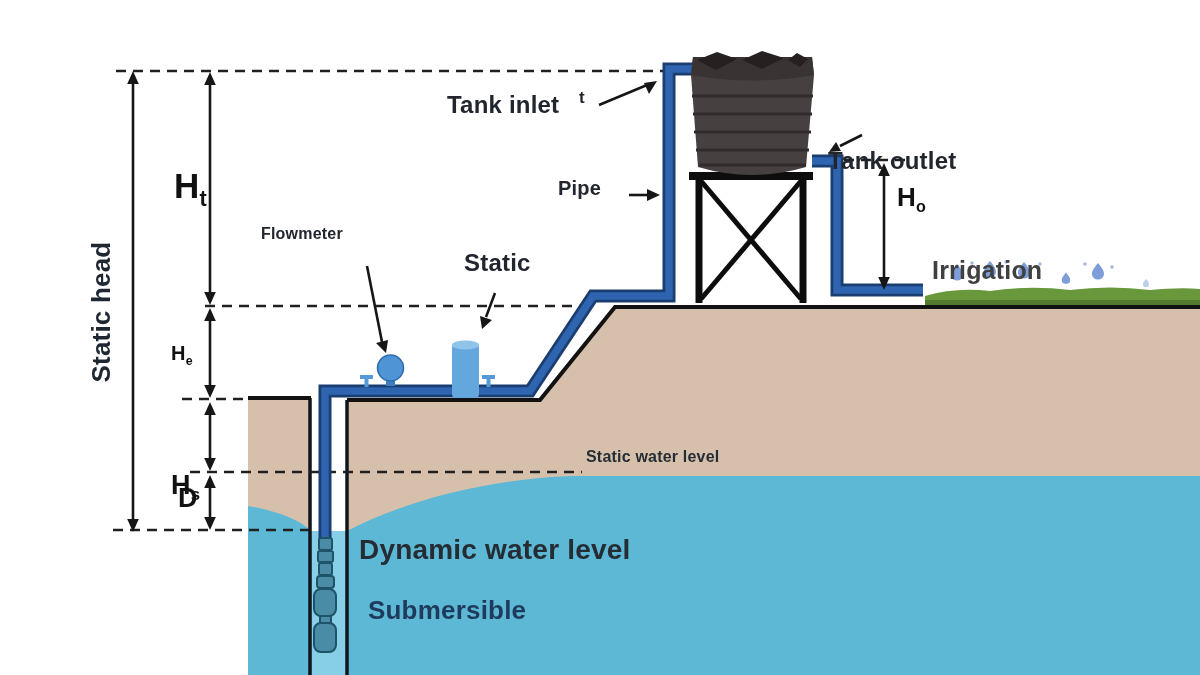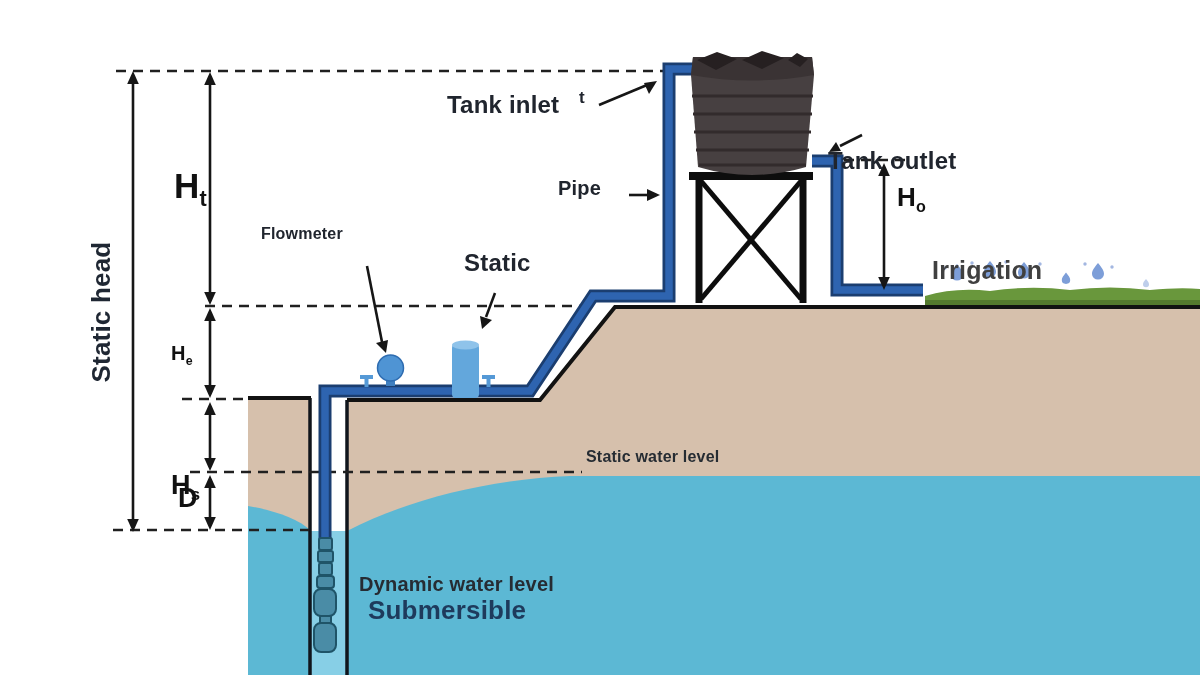--- a/index.html
+++ b/index.html
@@ -206,16 +206,16 @@
 </div>
 
 <div class="lbl" style="left:261px;top:226px;font-size:16px;">Flowmeter</div>
 <div class="lbl" style="left:464px;top:251px;font-size:24px;">Static</div>
 <div class="lbl" style="left:447px;top:93px;font-size:24px;">Tank inlet</div>
 <div class="lbl" style="left:579px;top:89px;font-size:17px;">t</div>
 <div class="lbl" style="left:558px;top:178px;font-size:20px;">Pipe</div>
 <div class="lbl" style="left:828px;top:105px;font-size:24px;margin-top:44px;">Tank outlet</div>
 <div class="lbl" style="left:932px;top:226px;font-size:25px;color:#404040;margin-top:32px;">Irrigation</div>
 <div class="lbl" style="left:586px;top:449px;font-size:16px;color:#262c33;">Static water level</div>
-<div class="lbl" style="left:359px;top:536px;font-size:20px;color:#262c33;margin-top:38px;">Dynamic water level</div>
+<div class="lbl" style="left:359px;top:536px;font-size:28px;color:#262c33;">Dynamic water level</div>
 <div class="lbl" style="left:368px;top:597px;font-size:26px;color:#1e3a5c;">Submersible</div>
 
 </div>
 
 </body></html>

